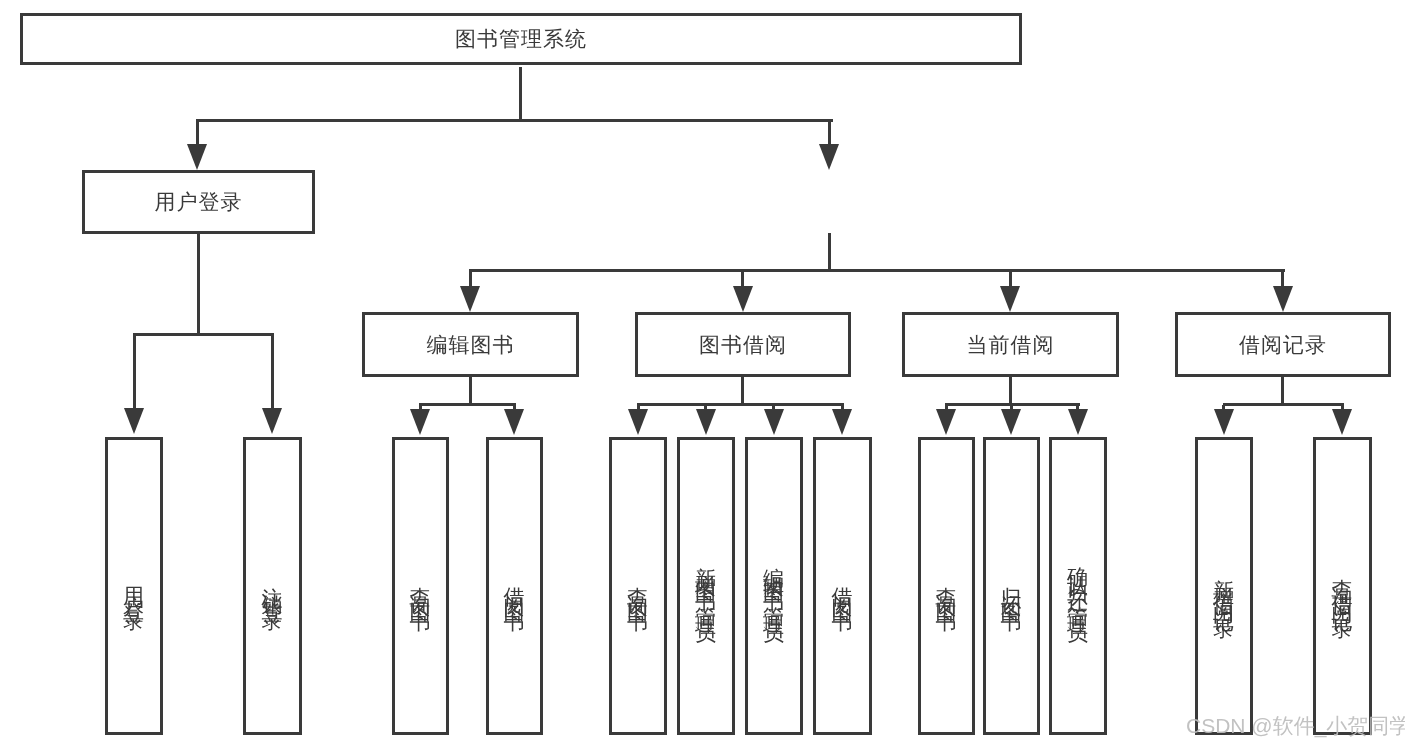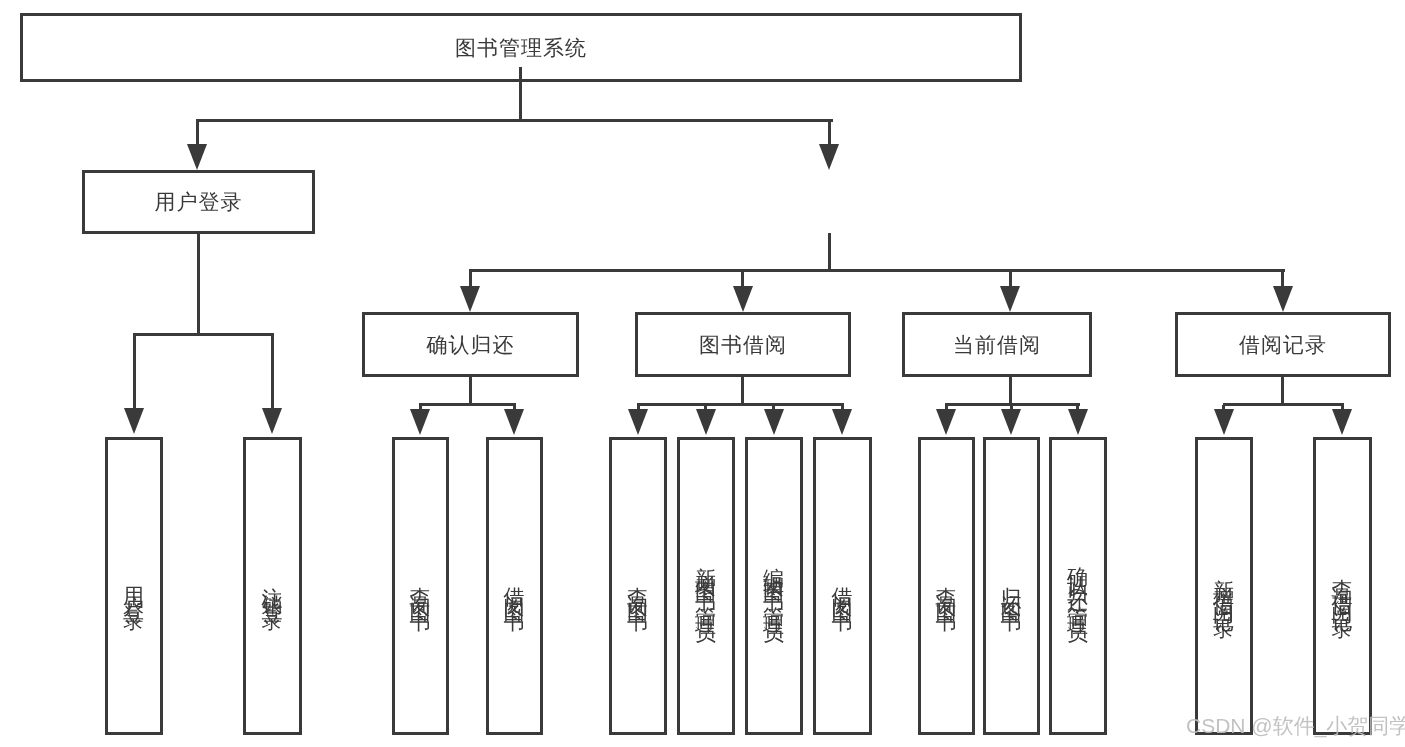--- a/index.html
+++ b/index.html
@@ -44,38 +44,38 @@
     opacity:.92;
     z-index:10;
     white-space:nowrap;
   }
 </style>
 </head>
 <body>
 
 <div id="canvas">
 
-  <div class="node" style="left:20px;top:13px;width:1002px;height:69px;">
+  <div class="node" style="left:20px;top:13px;width:1002px;height:52px;">
     <span>图书管理系统</span>
   </div>
 
   <div class="node" style="left:82px;top:170px;width:233px;height:64px;">
     <span>用户登录</span>
   </div>
 
 
   <div class="node" style="left:362px;top:312px;width:217px;height:65px;">
-    <span>确认归还</span>
+    <span>编辑图书</span>
   </div>
 
   <div class="node" style="left:635px;top:312px;width:216px;height:65px;">
     <span>图书借阅</span>
   </div>
 
-  <div class="node" style="left:902px;top:312px;width:190px;height:65px;">
+  <div class="node" style="left:902px;top:312px;width:217px;height:65px;">
     <span>当前借阅</span>
   </div>
 
   <div class="node" style="left:1175px;top:312px;width:216px;height:65px;">
     <span>借阅记录</span>
   </div>
 
   <div class="node leaf" style="left:105px;top:437px;width:58px;height:298px;">
     <span class="lbl">用户登录</span>
   </div>

